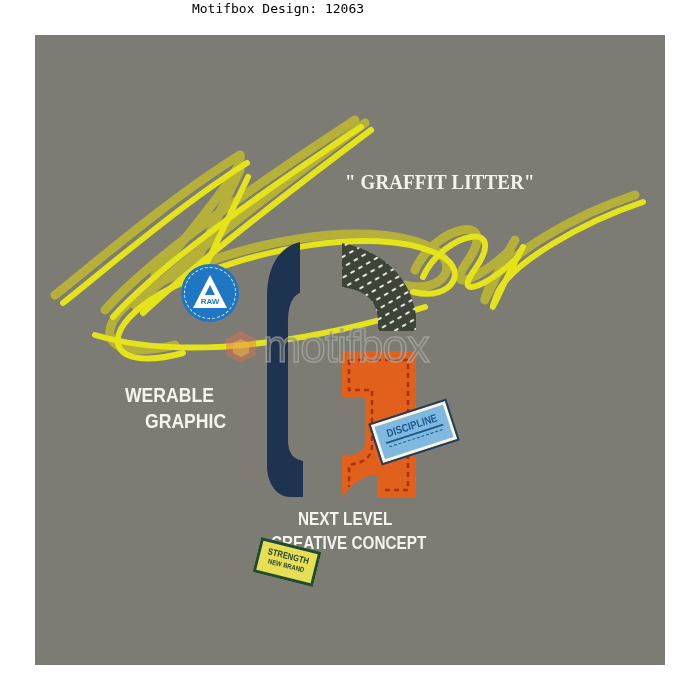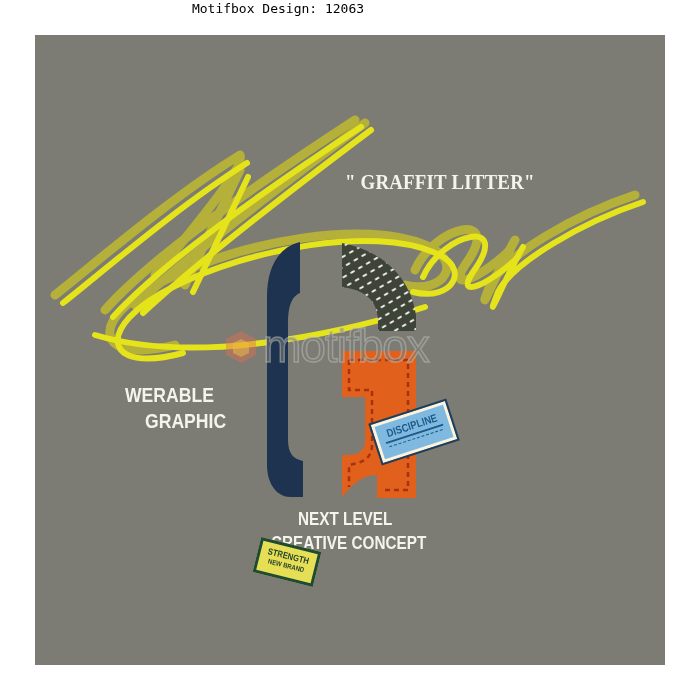--- a/index.html
+++ b/index.html
@@ -114,20 +114,28 @@
   </svg>
 
   <div class="watermark">
     <svg width="36" height="36" viewBox="0 0 36 36" style="position:absolute;left:0;top:4px;">
       <polygon points="18,2 33,10 33,26 18,34 3,26 3,10" fill="rgba(224,110,80,0.45)"></polygon>
       <polygon points="18,10 26,14 26,24 18,28 10,24 10,14" fill="rgba(240,190,60,0.5)"></polygon>
     </svg>
     <span class="wm-text">motifbox</span>
   </div>
 
+  <div class="badge-raw">
+    <div class="ring"></div>
+    <svg width="58" height="58" viewBox="0 0 58 58" style="position:absolute;left:0;top:0;">
+      <polygon points="29,11 46,44 12,44" fill="#ffffff"></polygon>
+      <polygon points="29,21 34,31 24,31" fill="#1f76c2"></polygon>
+    </svg>
+    <span class="raw-label">RAW</span>
+  </div>
 
   <div class="txt quote-title">" GRAFFIT LITTER"</div>
   <div class="txt werable">WERABLE</div>
   <div class="txt graphic">GRAPHIC</div>
 
   <div class="tag tag-discipline">
     <span class="line1">DISCIPLINE</span>
     <span class="rule"></span>
     <span class="dash"></span>
   </div>

